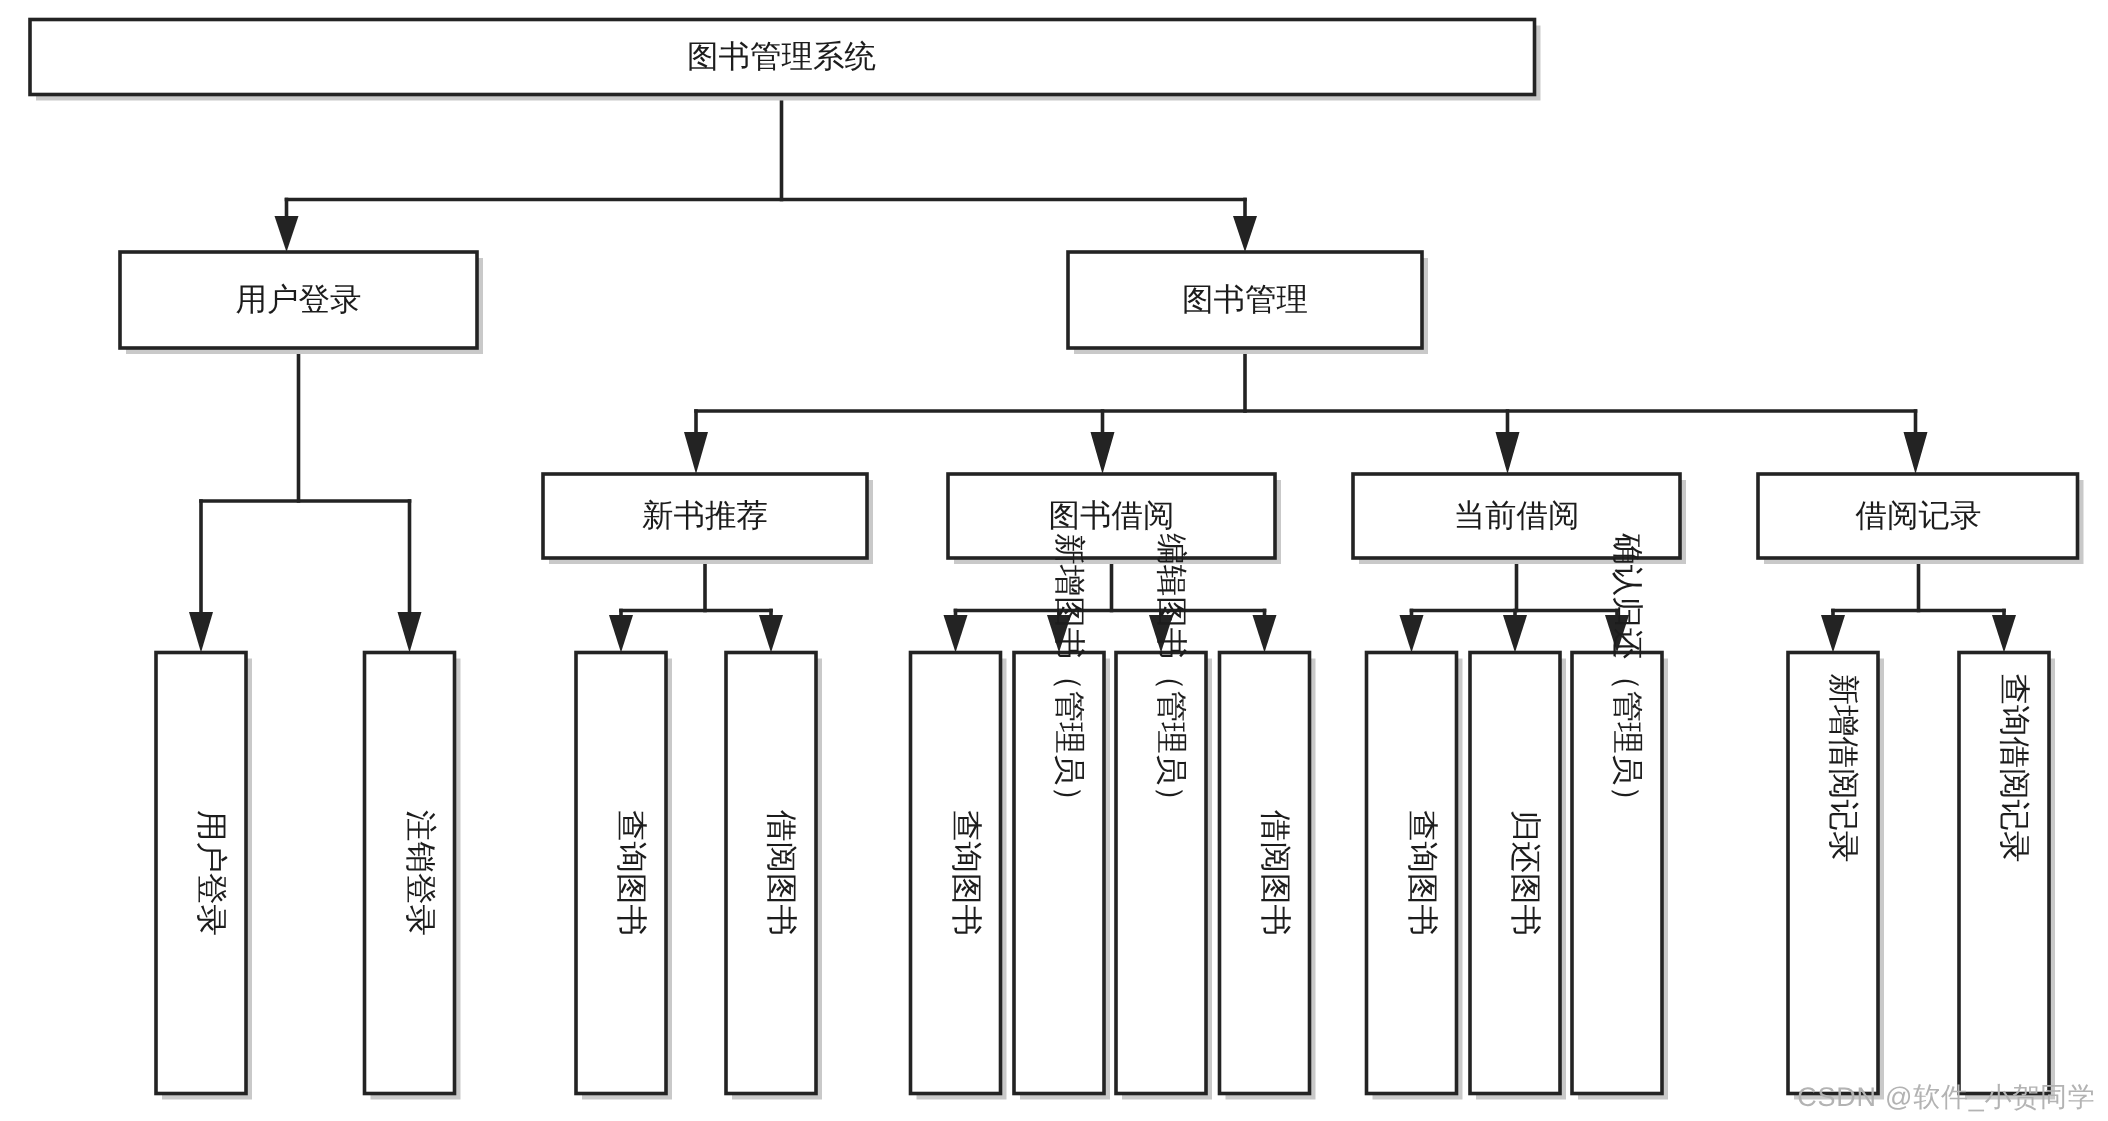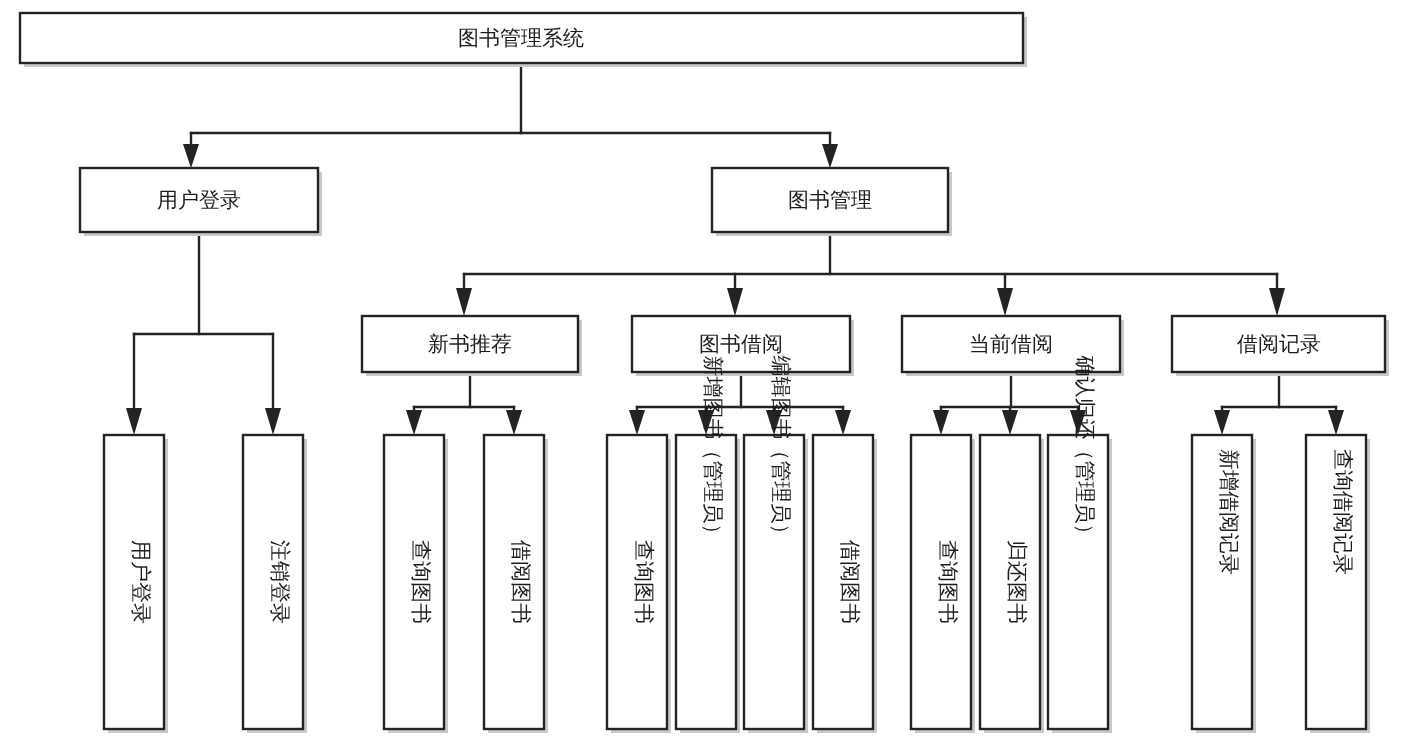--- a/index.html
+++ b/index.html
@@ -269,14 +269,15 @@
     </g>
 
     <g>
       <rect class="node-shadow" x="1310" y="439" width="60" height="294"></rect>
       <rect class="node-box" x="1306" y="435" width="60" height="294"></rect>
       <text class="node-label-vertical" x="1336" y="512" transform="rotate(90 1336 512)">查询借阅记录</text>
     </g>
 
   </svg>
 
+  <div class="watermark-text">CSDN @软件_小贺同学</div>
 
 </div>
 
 </body></html>

